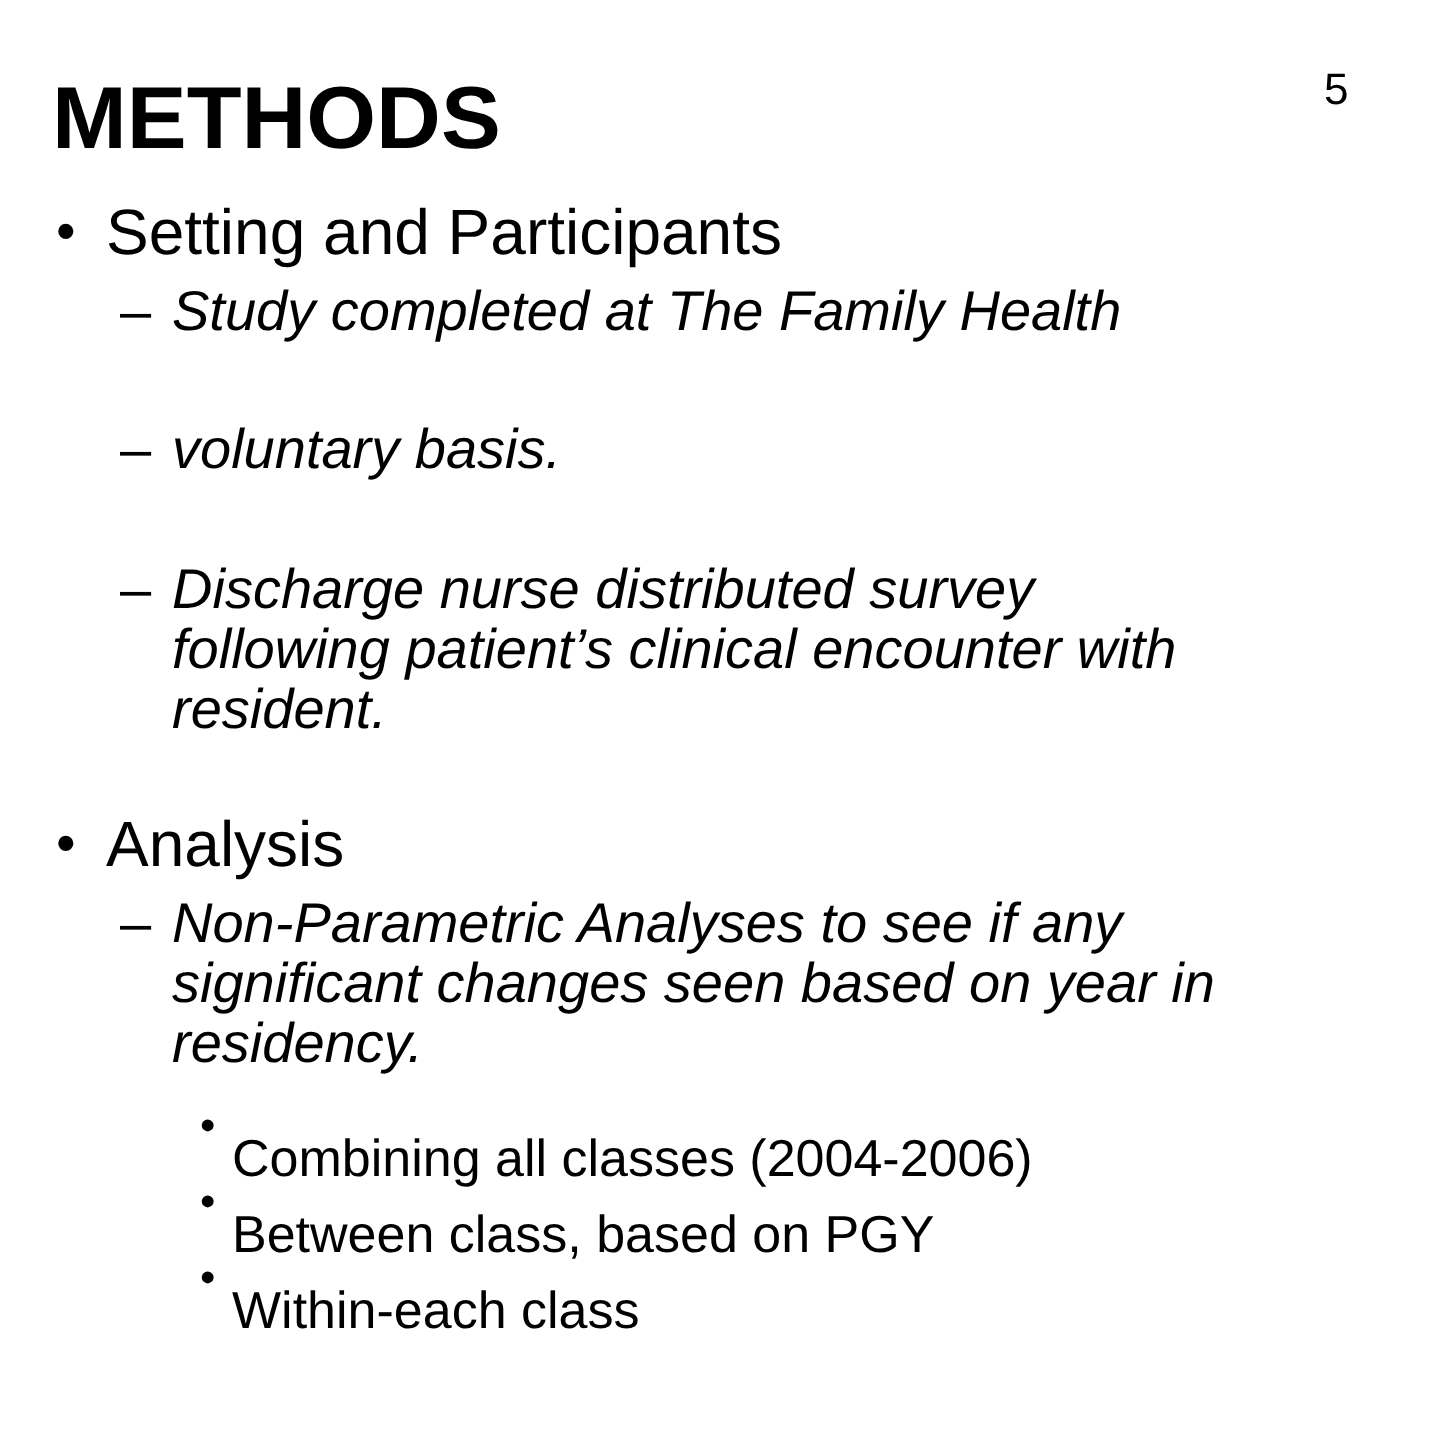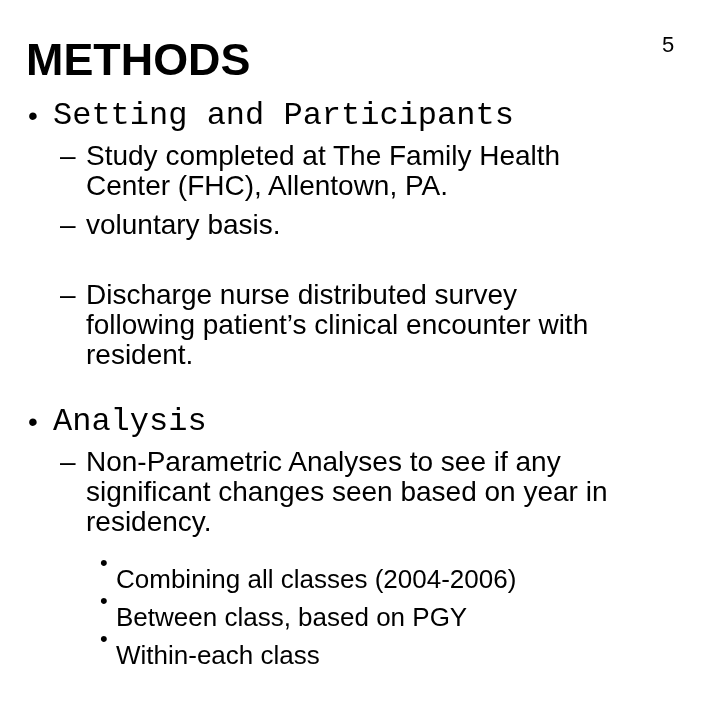--- a/index.html
+++ b/index.html
@@ -49,38 +49,38 @@
     .l1 .bullet {
       position: absolute;
       left: 0;
       top: 0;
       font-size: 28px;
     }
     .l1 .text {
       position: absolute;
       left: 25px;
       top: 0;
-      font-family: Liberation Mono, monospace;
     }
     .l2 {
       position: absolute;
       left: 60px;
       font-size: 28px;
       line-height: 30px;
       white-space: nowrap;
     }
     .l2 .dash {
       position: absolute;
       left: 0;
       top: 0;
     }
     .l2 .text {
       position: absolute;
       left: 26px;
       top: 0;
+      font-style: italic;
     }
     .l2 .line { display: block; }
     .l3 {
       position: absolute;
       left: 100px;
       font-size: 26px;
       line-height: 30px;
       white-space: nowrap;
     }
     .l3 .bullet {
@@ -105,21 +105,20 @@
 
   <div class="l1" style="top:98px;">
     <span class="bullet">•</span>
     <span class="text">Setting and Participants</span>
   </div>
 
   <div class="l2" style="top:141px;">
     <span class="dash">–</span>
     <span class="text">
       <span class="line">Study completed at The Family Health</span>
-      <span class="line">Center (FHC), Allentown, PA.</span>
     </span>
   </div>
 
   <div class="l2" style="top:210px;">
     <span class="dash">–</span>
     <span class="text">
       <span class="line">voluntary basis.</span>
     </span>
   </div>
 

